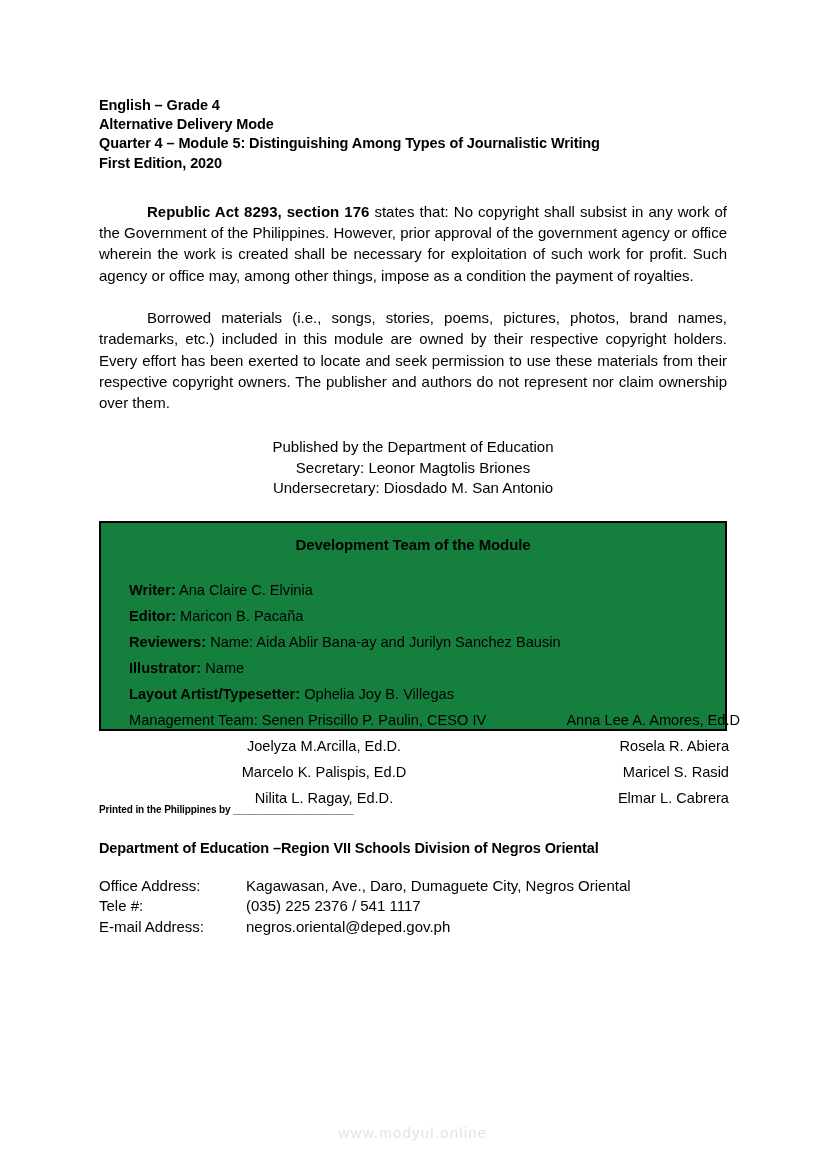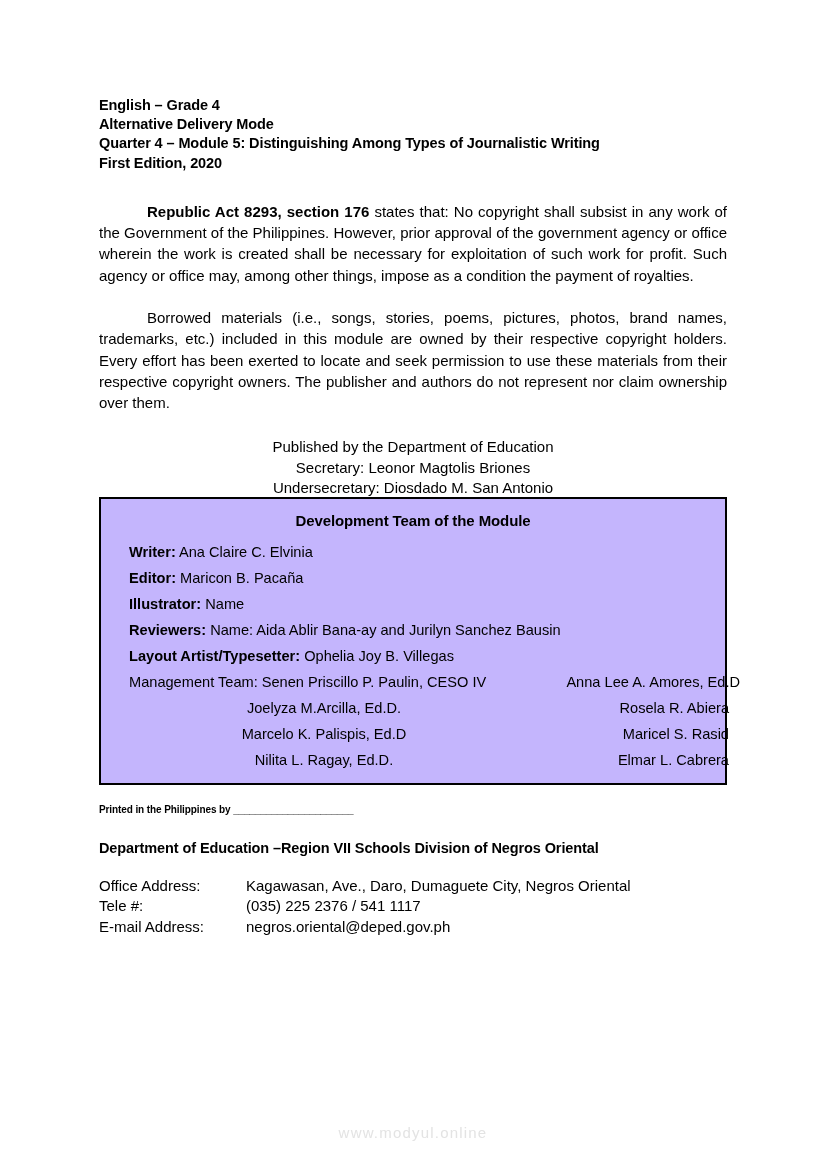--- a/index.html
+++ b/index.html
@@ -57,36 +57,36 @@
     margin-top: 24px;
     font-size: 15px;
     line-height: 20.3px;
   }
   .publisher div { white-space: nowrap; text-align: center; }
 
   
   .devbox {
     position: absolute;
     left: 99px;
-    top: 497px;
+    top: 521px;
     width: 628px;
-    height: 288px;
+    height: 210px;
     border: 2.5px solid #000000;
     box-sizing: border-box;
-    background: #c4b5fd;
+    background: #15803d;
   }
   .devbox-title {
     text-align: center;
     font-weight: bold;
     font-size: 15px;
     margin-top: 13px;
     letter-spacing: -0.1px;
   }
   .devrows {
-    margin-top: 10px;
+    margin-top: 24px;
     padding-left: 28px;
   }
   .devrow {
     font-size: 14.6px;
     line-height: 26px;
     white-space: nowrap;
   }
   .devrow .lbl { font-weight: bold; }
 
   
@@ -180,23 +180,23 @@
 
   <div class="devbox">
     <div class="devbox-title">Development Team of the Module</div>
 
     <div class="devrows">
 
       <div class="devrow"><span class="lbl">Writer:</span><span> Ana Claire C. Elvinia</span></div>
 
       <div class="devrow"><span class="lbl">Editor:</span><span> Maricon B. Pacaña</span></div>
 
+      <div class="devrow"><span class="lbl">Reviewers:</span><span> Name: Aida Ablir Bana-ay and Jurilyn Sanchez Bausin</span></div>
+
       <div class="devrow"><span class="lbl">Illustrator:</span><span> Name</span></div>
-
-      <div class="devrow"><span class="lbl">Reviewers:</span><span> Name: Aida Ablir Bana-ay and Jurilyn Sanchez Bausin</span></div>
 
       <div class="devrow"><span class="lbl">Layout Artist/Typesetter:</span><span> Ophelia Joy B. Villegas</span></div>
 
       <div class="mgmt-line">
         <span class="col-left" style="left:0; width:auto; text-align:left;"><span class="lbl">Management Team:</span><span> Senen Priscillo P. Paulin, CESO IV</span></span>
         <span class="col-right" style="left:411px;">Anna Lee A. Amores, Ed.D</span>
       </div>
 
       <div class="mgmt-line">
         <span class="col-left">Joelyza M.Arcilla, Ed.D.</span>

